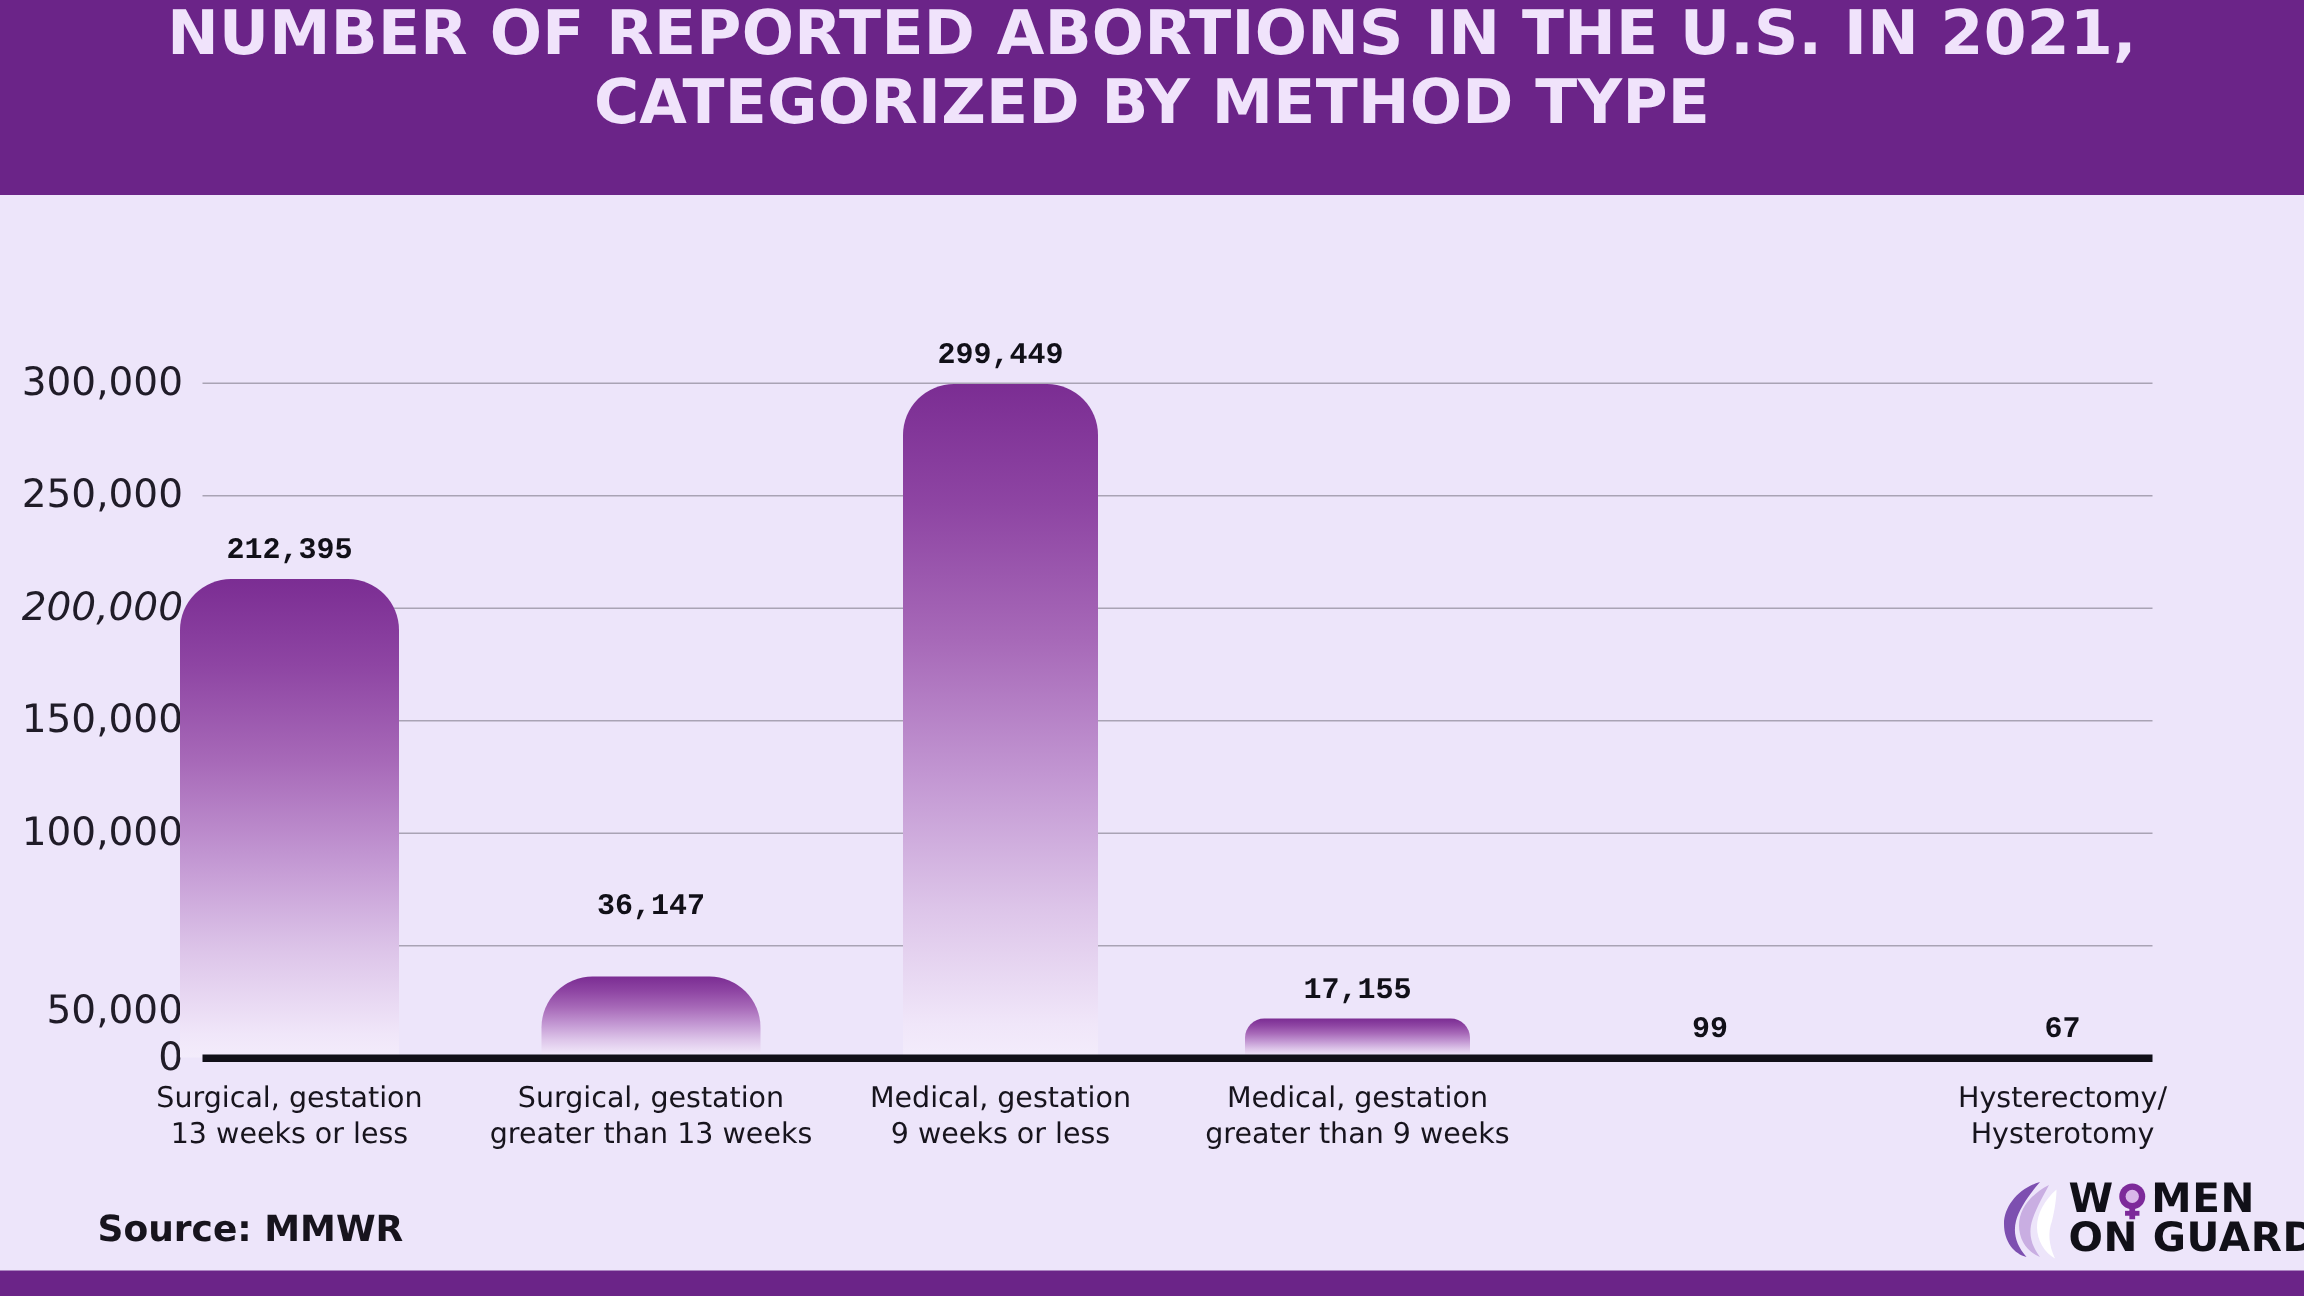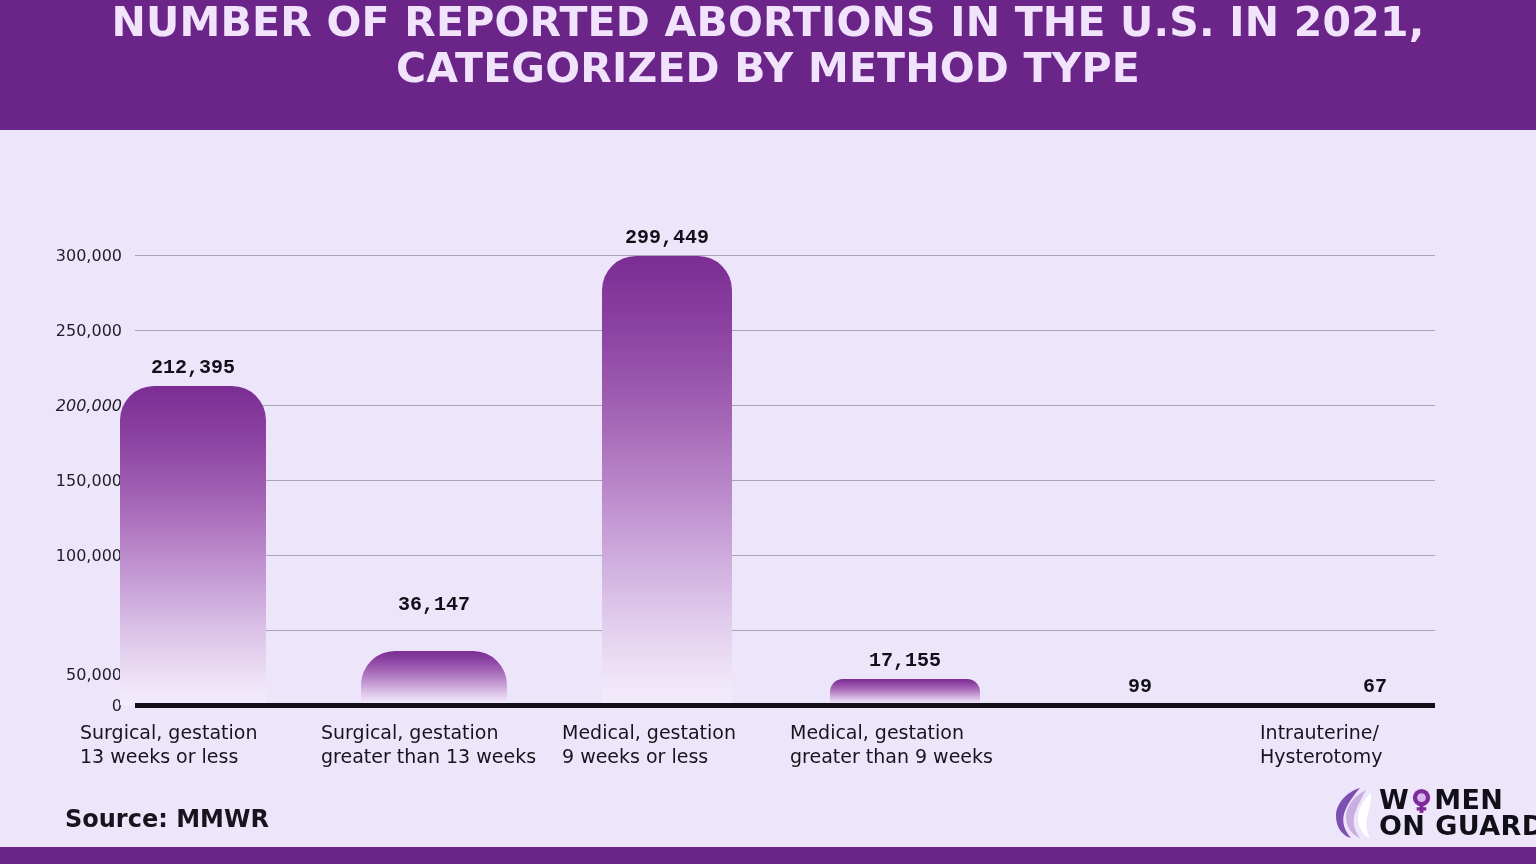--- a/index.html
+++ b/index.html
@@ -74,21 +74,21 @@
     width: 1300px;
     height: 5px;
     background: #111018;
   }
 
   .ytick {
     position: absolute;
     right: 0;
     transform: translateY(-50%);
     font-family: "DejaVu Sans", sans-serif;
-    font-size: 16px;
+    font-size: 26px;
     color: #201c28;
     white-space: nowrap;
   }
   .ytick-col {
     position: absolute;
     left: 0;
     top: 125px;
     width: 122px;
     height: 450px;
   }
@@ -127,21 +127,21 @@
   .cats-layer {
     position: absolute;
     left: 0;
     top: 590px;
     width: 1536px;
     height: 70px;
   }
   .cat {
     position: absolute;
     top: 0;
-    text-align: left;
+    text-align: center;
     font-family: "DejaVu Sans", sans-serif;
     font-size: 19px;
     line-height: 1.28;
     color: #17141d;
     white-space: pre-line;
   }
 
   
   .source {
     position: absolute;
@@ -263,21 +263,21 @@
 
   <div class="cats-layer" id="cats">
       <div class="cat" style="left: 80px; width: 226px;">Surgical, gestation
 13 weeks or less</div>
       <div class="cat" style="left: 321px; width: 226px;">Surgical, gestation
 greater than 13 weeks</div>
       <div class="cat" style="left: 562px; width: 210px;">Medical, gestation
 9 weeks or less</div>
       <div class="cat" style="left: 790px; width: 230px;">Medical, gestation
 greater than 9 weeks</div>
-      <div class="cat" style="left: 1260px; width: 230px;">Intrauterine/
+      <div class="cat" style="left: 1260px; width: 230px;">Hysterectomy/
 Hysterotomy</div>
     </div>
 </div>
 
 <div class="source">Source: MMWR</div>
 
 <div class="logo">
   <span class="logo-mark">
     <svg viewBox="0 0 44 54" width="44" height="54" aria-hidden="true">
       <path d="M30 2 C16 6 6 18 6 30 C6 42 13 50 21 52 C14 44 12 36 14 28 C16 20 23 10 30 2 Z" fill="#7d4fb0"></path>

